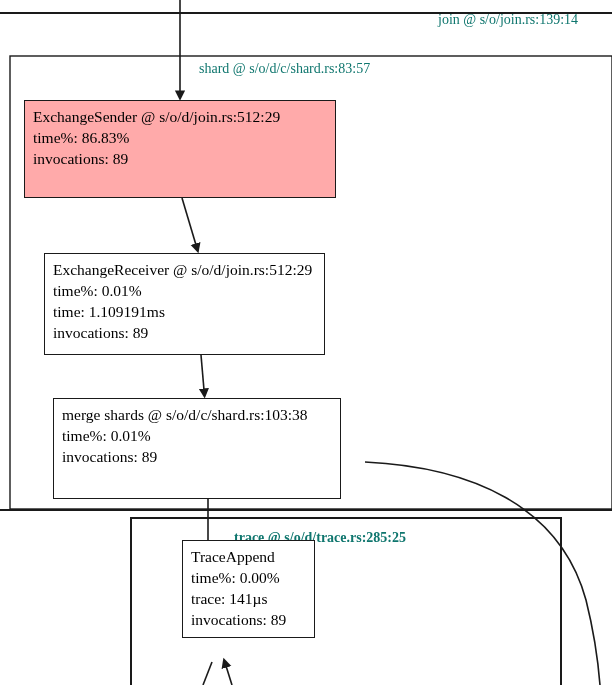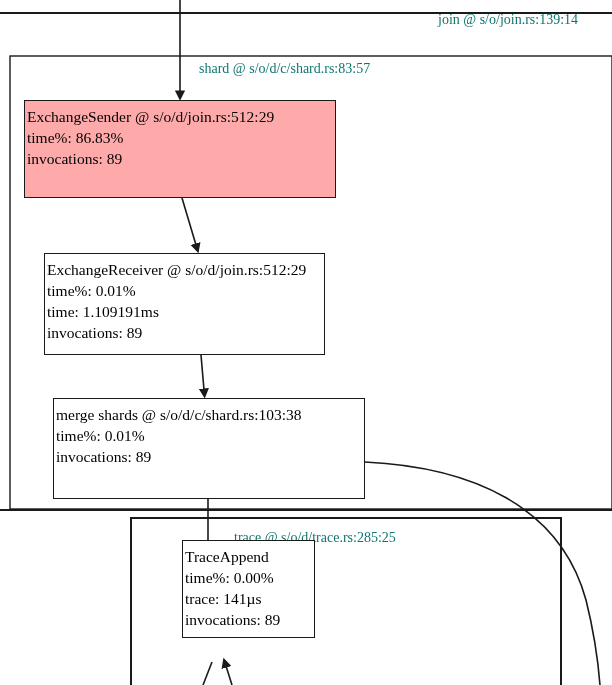--- a/index.html
+++ b/index.html
@@ -31,21 +31,21 @@
     font-size: 14px;
     color: #0f766e;
     white-space: nowrap;
     line-height: 1;
   }
   .node-box {
     position: absolute;
     box-sizing: border-box;
     border: 1px solid #1a1a1a;
     background: #ffffff;
-    padding: 5px 9px 4px 2px;
+    padding: 5px 9px 4px 8px;
   }
   .node-box.highlight {
     background: #ffaaaa;
   }
   .node-line {
     font-size: 15.5px;
     color: #000000;
     white-space: nowrap;
     line-height: 1.36;
   }
@@ -78,36 +78,36 @@
 
     <path d="M212,662 L203,685" fill="none" stroke="#1a1a1a" stroke-width="1.6"></path>
 
     <path d="M232,685 L226,666" fill="none" stroke="#1a1a1a" stroke-width="1.6" marker-end="url(#arrowhead)"></path>
   </svg>
 
   <div class="cluster-label" style="left:438px; top:13px;">join @ s/o/join.rs:139:14</div>
 
   <div class="cluster-label" style="left:199px; top:62px;text-align:right;">shard @ s/o/d/c/shard.rs:83:57</div>
 
-  <div class="cluster-label" style="left:234px; top:531px;">trace @ s/o/d/trace.rs:285:25</div>
+  <div class="cluster-label" style="left:234px; top:531px;font-weight:bold;">trace @ s/o/d/trace.rs:285:25</div>
 
   <div class="node-box highlight" style="left:24px; top:100px; width:312px; height:98px;">
     <div class="node-line">ExchangeSender @ s/o/d/join.rs:512:29</div>
     <div class="node-line">time%: 86.83%</div>
     <div class="node-line">invocations: 89</div>
   </div>
 
   <div class="node-box" style="left:44px; top:253px; width:281px; height:102px;">
     <div class="node-line">ExchangeReceiver @ s/o/d/join.rs:512:29</div>
     <div class="node-line">time%: 0.01%</div>
     <div class="node-line">time: 1.109191ms</div>
     <div class="node-line">invocations: 89</div>
   </div>
 
-  <div class="node-box" style="left:53px; top:398px; width:312px; height:101px;">
+  <div class="node-box" style="left:53px; top:398px; width:288px; height:101px;">
     <div class="node-line">merge shards @ s/o/d/c/shard.rs:103:38</div>
     <div class="node-line">time%: 0.01%</div>
     <div class="node-line">invocations: 89</div>
   </div>
 
   <div class="node-box" style="left:142px; top:540px; width:133px; height:98px;margin-left:40px;">
     <div class="node-line">TraceAppend</div>
     <div class="node-line">time%: 0.00%</div>
     <div class="node-line">trace: 141µs</div>
     <div class="node-line">invocations: 89</div>

